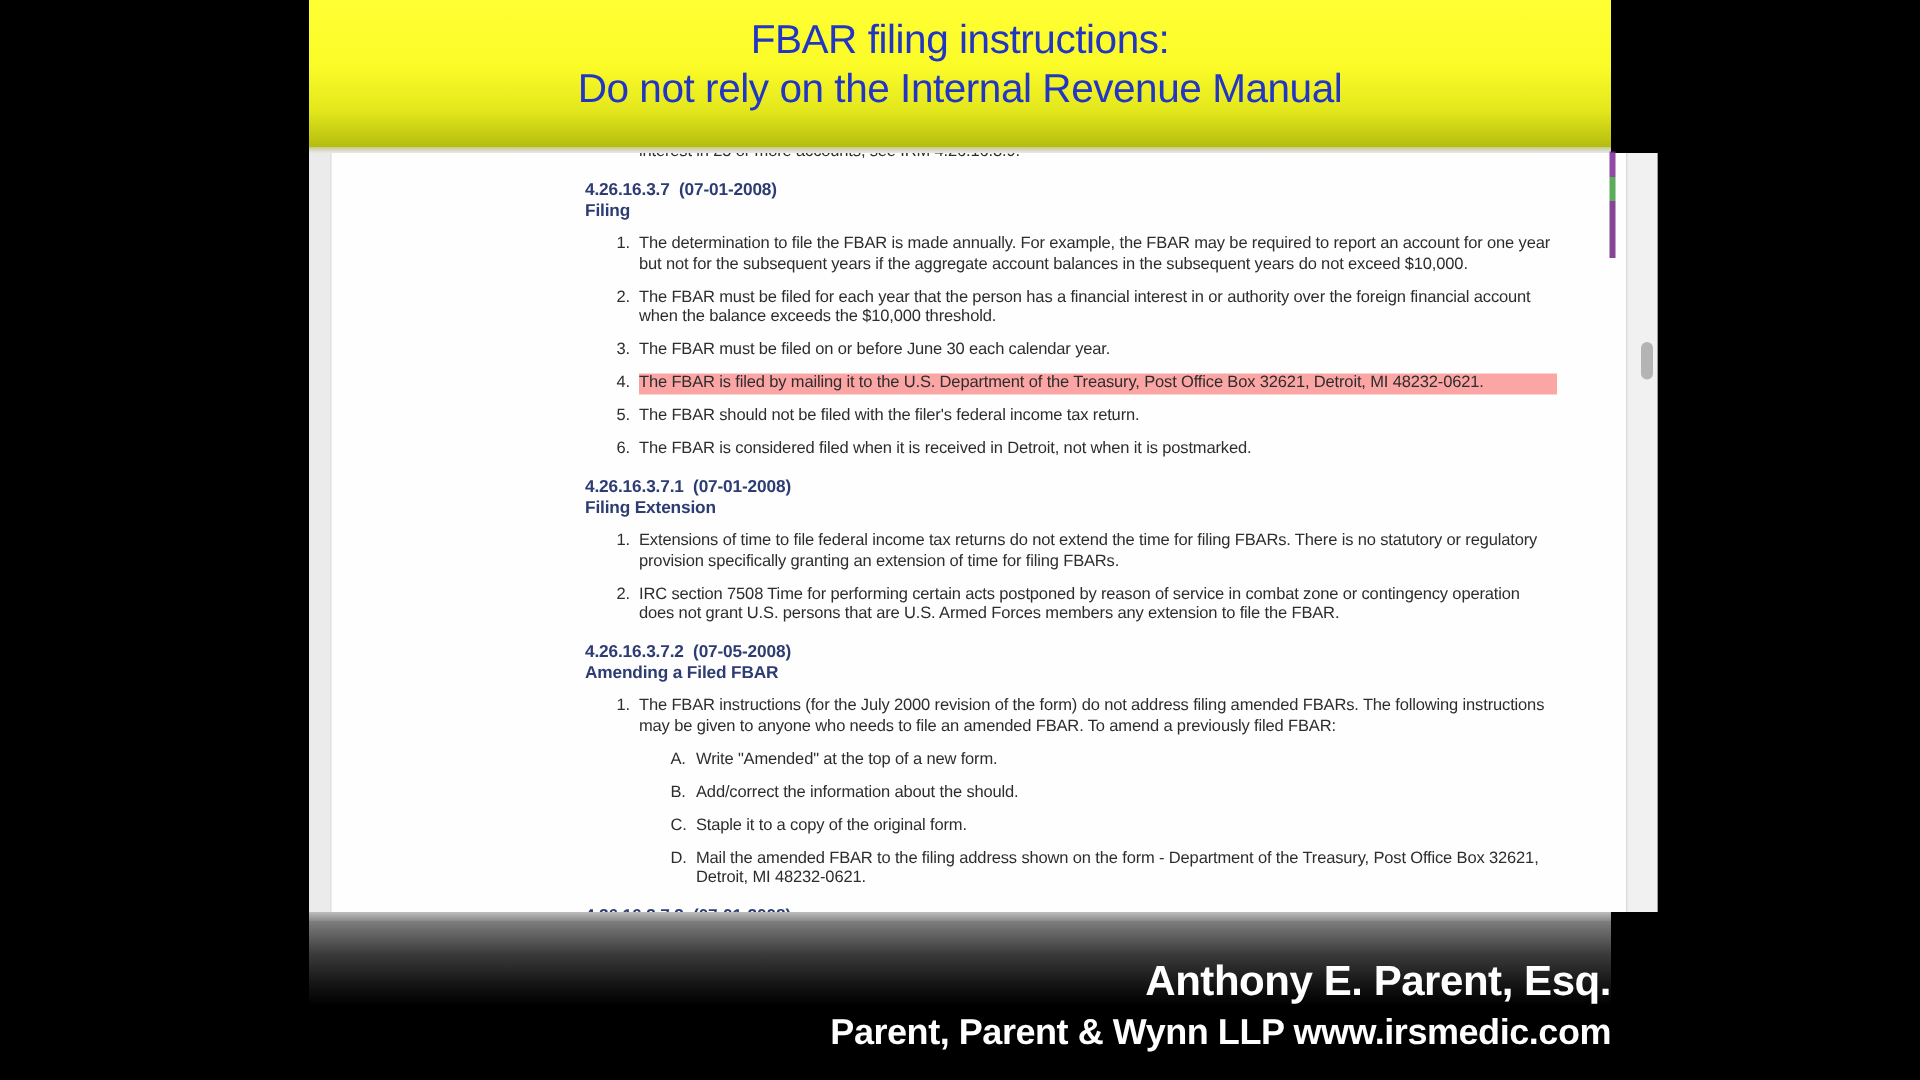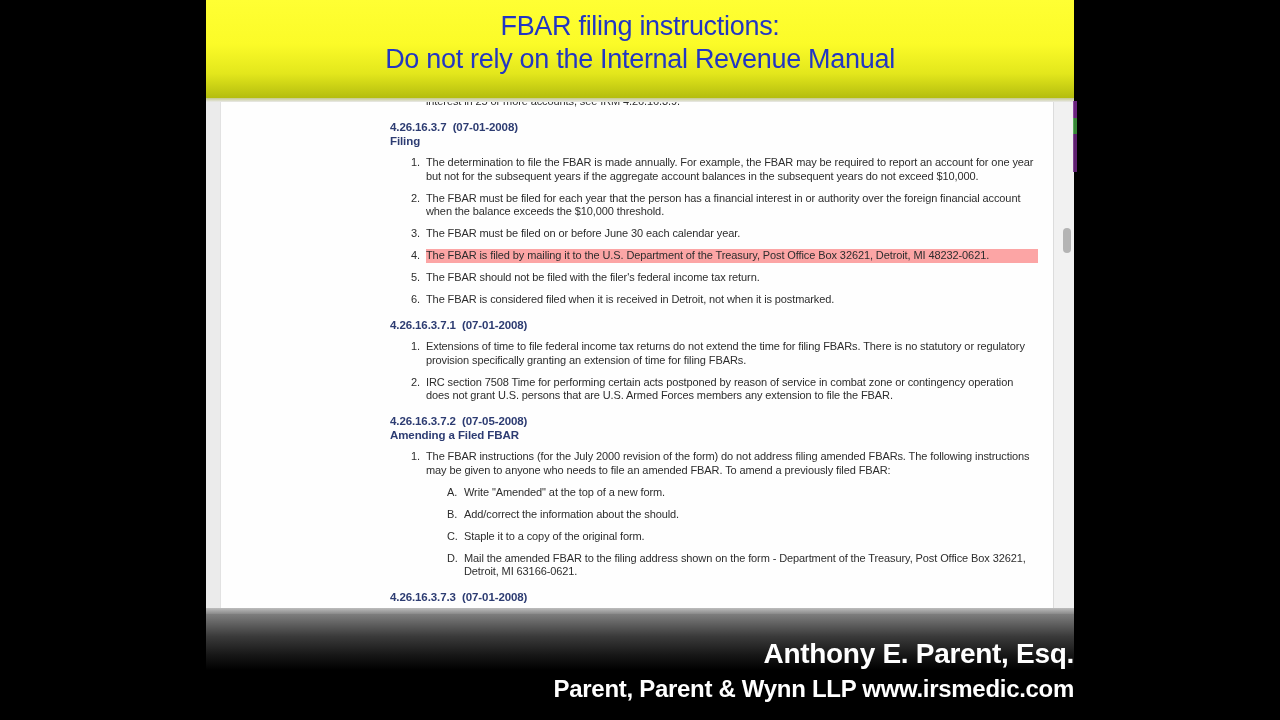--- a/index.html
+++ b/index.html
@@ -10,21 +10,21 @@
   
   .top-banner{position:absolute;left:0;top:0;width:868px;height:98px;text-align:center;
       background:linear-gradient(180deg,#ffff33 0%,#fbfb28 45%,#e3e71c 75%,#b4bd0e 100%);}
   .banner-line{font-weight:normal;font-size:27px;line-height:33px;color:#2236c3;
       letter-spacing:-0.3px;}
   .top-banner .banner-line:first-child{padding-top:10px;}
   .banner-shadow{position:absolute;left:0;top:98px;width:868px;height:4px;
       background:linear-gradient(180deg,#c5c98c,#e9e9e9);}
 
   
-  .doc-area{position:absolute;left:0;top:102px;width:868px;height:506px;background:#fefefe;overflow:hidden;}
+  .doc-area{position:absolute;left:0;top:102px;width:868px;height:506px;background:#fefefe;overflow:hidden;padding-left:31px;}
   .gutter{position:absolute;left:0;top:0;bottom:0;width:14px;background:#ebebeb;border-right:1px solid #e2e2e2;}
   .doc-content{position:absolute;left:184px;top:0;width:648px;color:#2d2d2d;
       font-size:11px;line-height:13.5px;letter-spacing:-0.1px;}
   .clipped-line{margin:-7px 0 8.5px 36px;}
   .sec-head{margin:11px 0 8.5px 0;color:#2d3c72;font-weight:bold;font-size:11.5px;line-height:14px;}
   .sec-num{white-space:pre;}
   .li{display:flex;margin:0 0 8.5px 0;}
   .li .num{flex:none;width:30px;text-align:right;margin-right:6px;}
   .li.sub{margin-left:57px;}
   .li.sub .num{width:13px;text-align:left;margin-right:4px;}
@@ -94,20 +94,21 @@
           <span class="num">5.</span>
           <span class="txt">The FBAR should not be filed with the filer's federal income tax return.</span>
         </div>
         <div class="li">
           <span class="num">6.</span>
           <span class="txt">The FBAR is considered filed when it is received in Detroit, not when it is postmarked.</span>
         </div>
 
         <div class="sec-head">
           <div class="sec-num">4.26.16.3.7.1  (07-01-2008)</div>
+          <div class="sec-title">Filing Extension</div>
         </div>
         <div class="li">
           <span class="num">1.</span>
           <span class="txt">Extensions of time to file federal income tax returns do not extend the time for filing FBARs. There is no statutory or regulatory provision specifically granting an extension of time for filing FBARs.</span>
         </div>
         <div class="li">
           <span class="num">2.</span>
           <span class="txt">IRC section 7508 Time for performing certain acts postponed by reason of service in combat zone or contingency operation does not grant U.S. persons that are U.S. Armed Forces members any extension to file the FBAR.</span>
         </div>
 
@@ -126,21 +127,21 @@
         <div class="li sub">
           <span class="num">B.</span>
           <span class="txt">Add/correct the information about the should.</span>
         </div>
         <div class="li sub">
           <span class="num">C.</span>
           <span class="txt">Staple it to a copy of the original form.</span>
         </div>
         <div class="li sub">
           <span class="num">D.</span>
-          <span class="txt">Mail the amended FBAR to the filing address shown on the form - Department of the Treasury, Post Office Box 32621, Detroit, MI 63166-0621.</span>
+          <span class="txt">Mail the amended FBAR to the filing address shown on the form - Department of the Treasury, Post Office Box 32621, Detroit, MI 48232-0621.</span>
         </div>
 
         <div class="sec-head">
           <div class="sec-num">4.26.16.3.7.3  (07-01-2008)</div>
         </div>
       </div>
 
       <div class="scroll-track">
         <div class="scroll-thumb"></div>
       </div>

